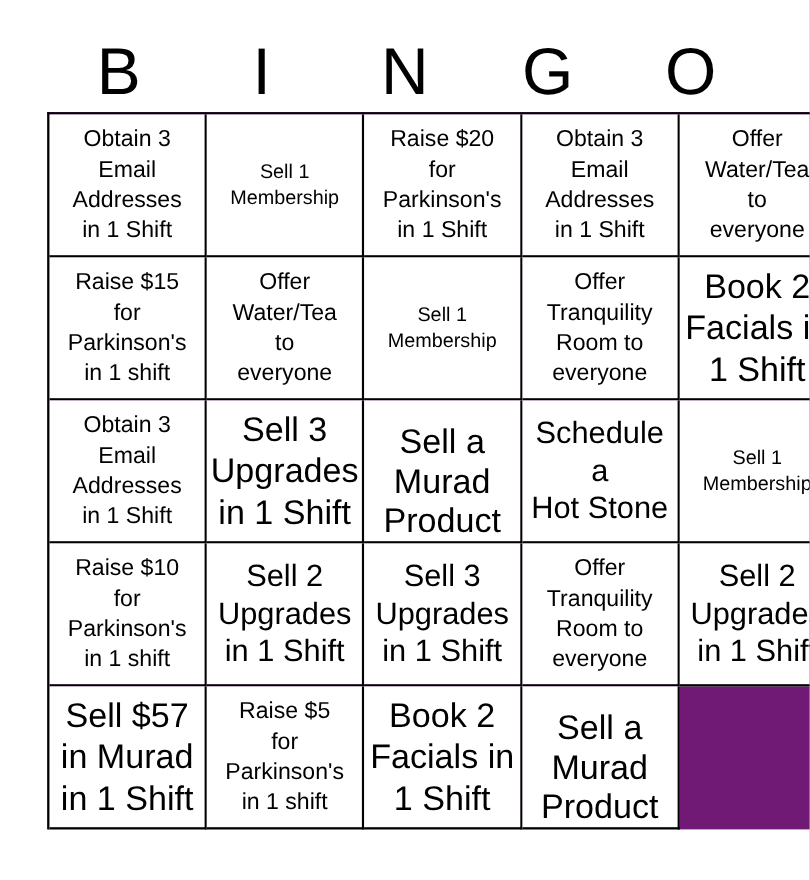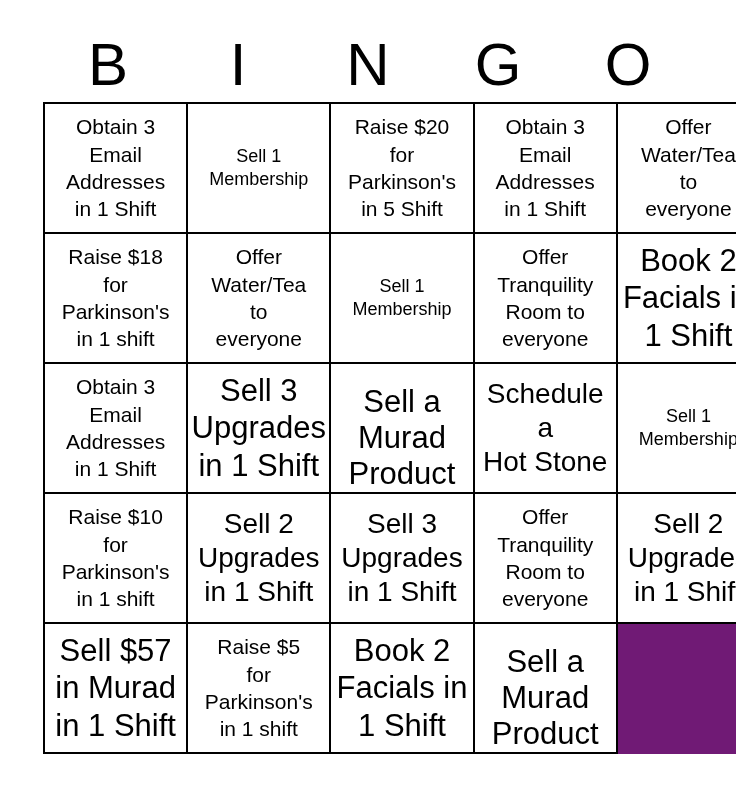--- a/index.html
+++ b/index.html
@@ -84,36 +84,36 @@
 in 1 Shift</span>
       </div>
       <div class="cell fs-xs">
         <span>Sell 1
 Membership</span>
       </div>
       <div class="cell fs-sm">
         <span>Raise $20
 for
 Parkinson's
-in 5 Shift</span>
+in 1 Shift</span>
       </div>
       <div class="cell fs-sm">
         <span>Obtain 3
 Email
 Addresses
 in 1 Shift</span>
       </div>
       <div class="cell fs-sm">
         <span>Offer
 Water/Tea
 to
 everyone</span>
       </div>
       <div class="cell fs-sm">
-        <span>Raise $18
+        <span>Raise $15
 for
 Parkinson's
 in 1 shift</span>
       </div>
       <div class="cell fs-sm">
         <span>Offer
 Water/Tea
 to
 everyone</span>
       </div>

